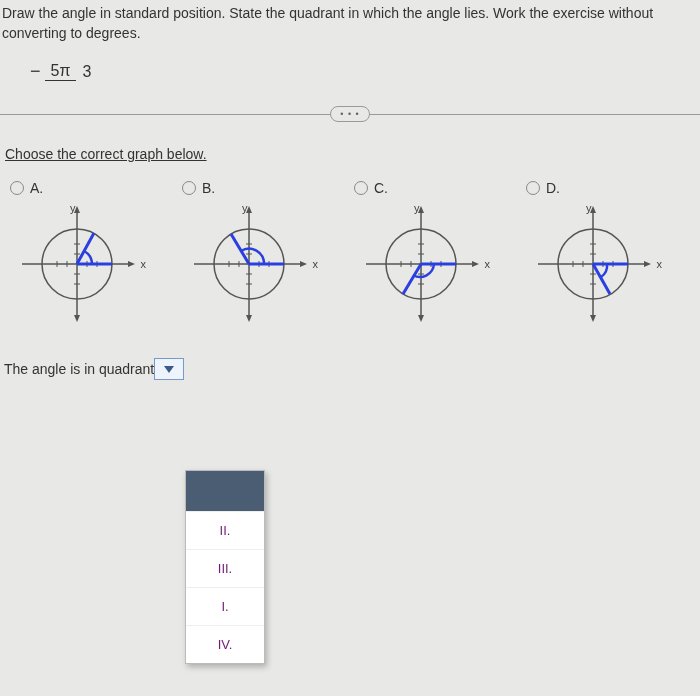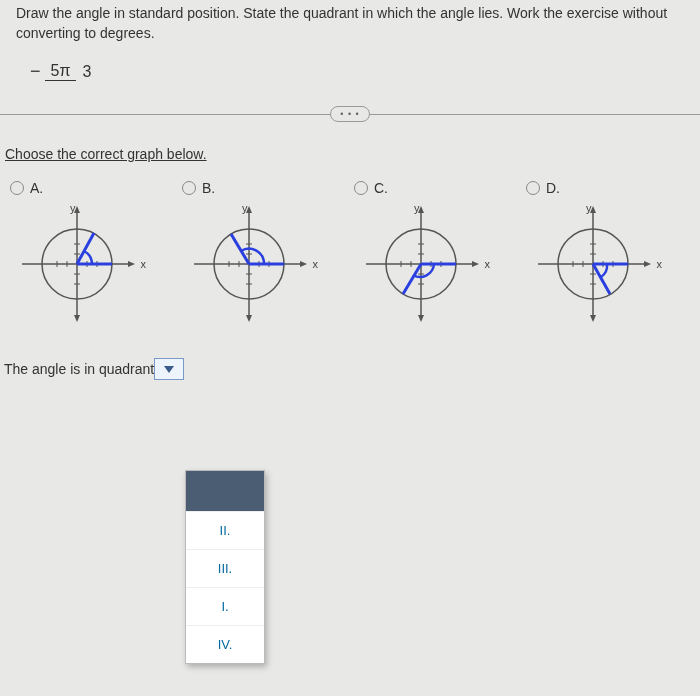--- a/index.html
+++ b/index.html
@@ -8,21 +8,20 @@
   height: 696px;
   background: #e8e8e6;
   font-family: Arial, sans-serif;
   font-size: 14px;
   color: #333;
   overflow: hidden;
 }
 .question-text {
   padding: 4px 8px 8px 2px;
   line-height: 1.4;
-  margin-left: 14px;
 }
 .angle-expr {
   padding: 10px 0 10px 30px;
   font-size: 16px;
 }
 .frac-wrap { display: inline-flex; align-items: center; }
 .neg { margin-right: 4px; font-size: 18px; }
 .frac { display: inline-flex; align-items: center; }
 .frac .num { border-bottom: 1.5px solid #333; padding: 0 6px; }
 .frac .den { padding: 0 6px; }
@@ -64,21 +63,21 @@
   position: absolute;
   left: 185px;
   top: 470px;
   width: 80px;
   background: #fff;
   border: 1px solid #bbb;
   box-shadow: 2px 3px 6px rgba(0,0,0,0.25);
 }
 .dropdown .dd-item {
   height: 38px; display: flex; align-items: center; justify-content: center;
-  font-size: 13px; color: #0369a1; border-top: 1px solid #eee;
+  font-size: 13px; color: #701a75; border-top: 1px solid #eee;
 }
 .dropdown .dd-item:first-child {
   background: #4a5d73; border-top: none; height: 40px;
 }
 </style>
 </head>
 <body>
 
 <div class="question-text">Draw the angle in standard position. State the quadrant in which the angle lies. Work the exercise without converting to degrees.</div>
 

